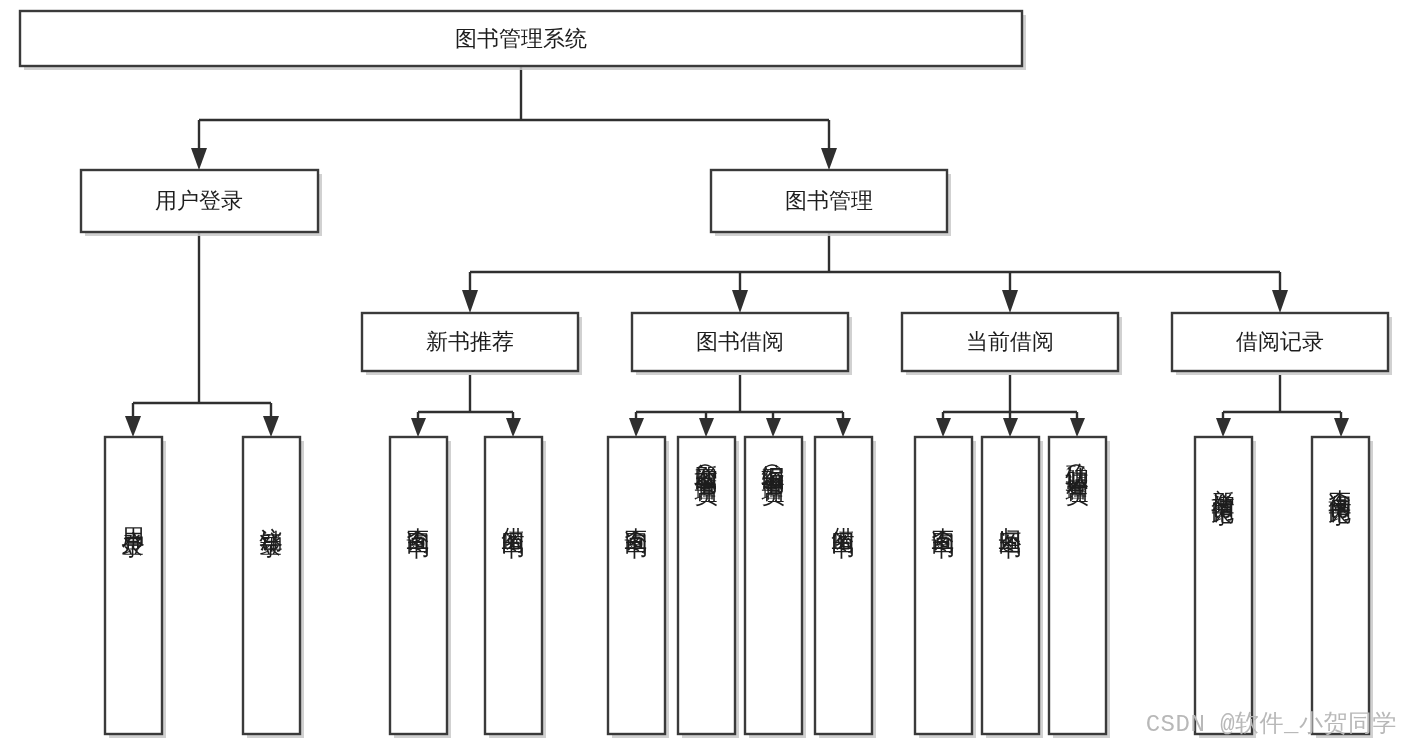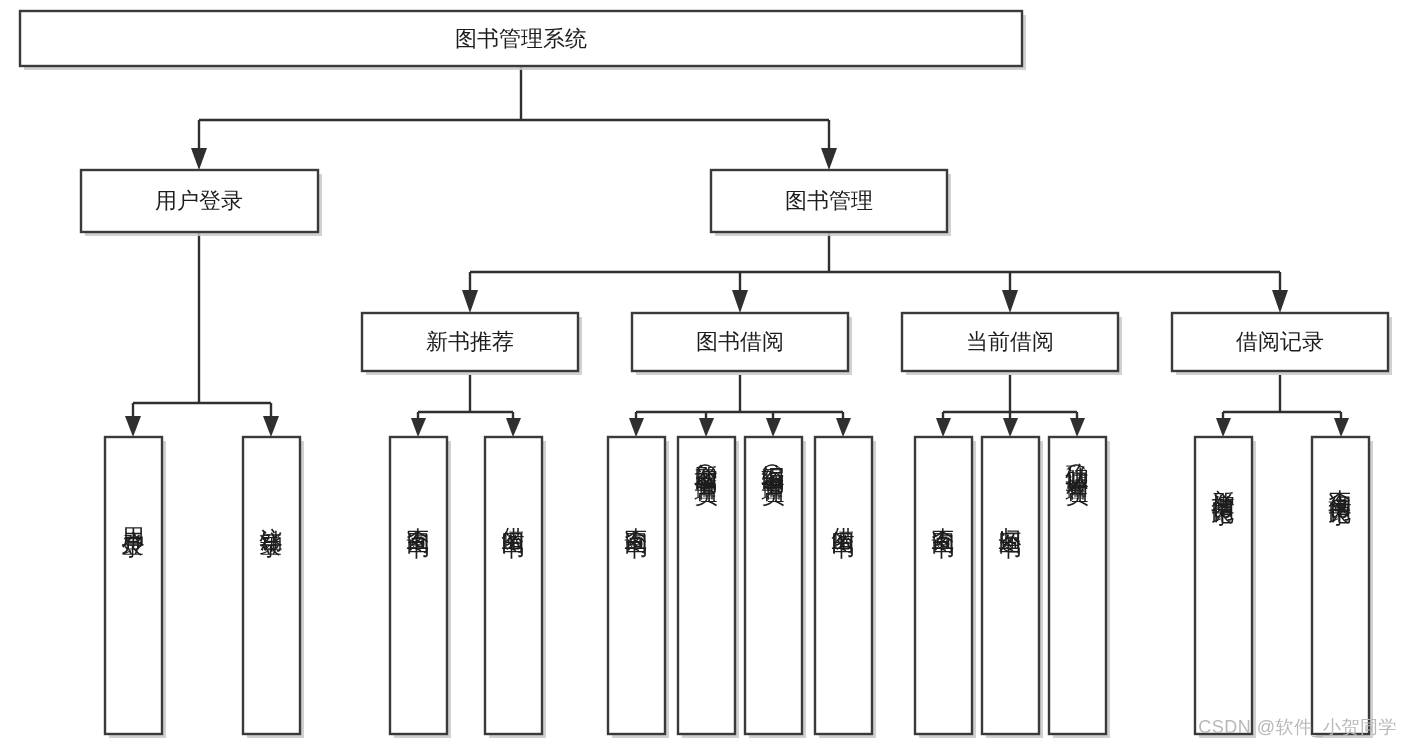--- a/index.html
+++ b/index.html
@@ -66,22 +66,22 @@
     font-size: 23px;
     line-height: 1.05;
     letter-spacing: 3px;
     color: #1d1d1d;
     white-space: nowrap;
   }
   .watermark {
     position: absolute;
     right: 8px;
     bottom: 8px;
-    font-family: Liberation Sans, sans-serif;
-    font-size: 18px;
+    font-family: Liberation Mono, monospace;
+    font-size: 24px;
     color: #b8b8b8;
     letter-spacing: 0.5px;
     white-space: nowrap;
     pointer-events: none;
   }
 </style>
 </head>
 <body>
 
 <div id="diagram-root">

